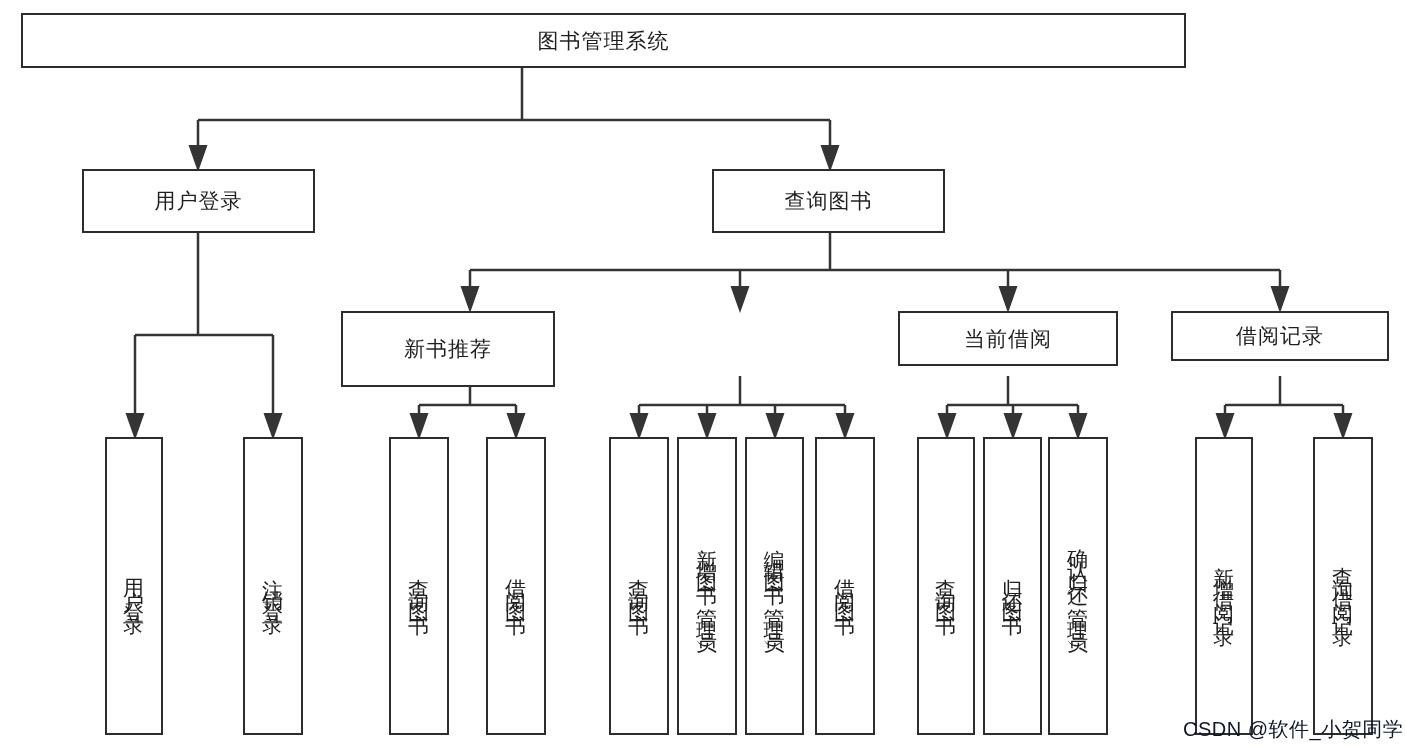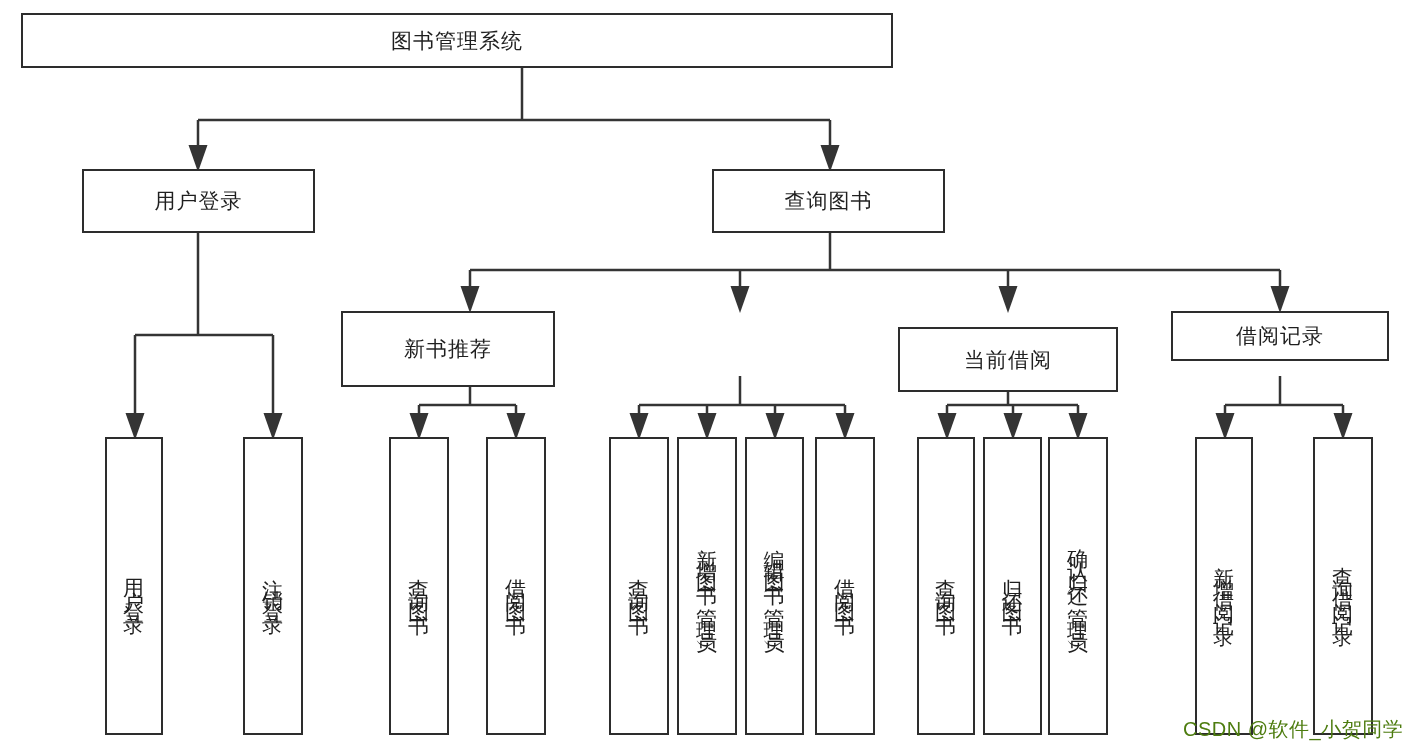--- a/index.html
+++ b/index.html
@@ -28,21 +28,21 @@
     writing-mode:vertical-rl;
     text-orientation:upright;
     letter-spacing:12px;
     line-height:1;
   }
   #watermark{
     position:absolute;
     left:1183px;top:716px;
     font-size:20px;
     letter-spacing:0.5px;
-    color:#4d7c0f;
+    color:#0f172a;
     white-space:nowrap;
     z-index:5;
   }
 </style>
 </head>
 <body>
 
 <div id="stage">
 
   <svg id="wires" viewBox="0 0 1405 747" xmlns="http://www.w3.org/2000/svg">
@@ -71,35 +71,35 @@
       <polygon points="765.5,413 784.5,413 775,440"></polygon>
       <polygon points="835.5,413 854.5,413 845,440"></polygon>
       <polygon points="937.5,413 956.5,413 947,440"></polygon>
       <polygon points="1003.5,413 1022.5,413 1013,440"></polygon>
       <polygon points="1068.5,413 1087.5,413 1078,440"></polygon>
       <polygon points="1215.5,413 1234.5,413 1225,440"></polygon>
       <polygon points="1333.5,413 1352.5,413 1343,440"></polygon>
     </g>
   </svg>
 
-  <div class="box" style="left:21px;top:13px;width:872px;height:55px">
+  <div class="box" style="left:21px;top:13px;width:1165px;height:55px">
     <span>图书管理系统</span>
   </div>
 
   <div class="box" style="left:82px;top:169px;width:233px;height:64px">
     <span>用户登录</span>
   </div>
   <div class="box" style="left:712px;top:169px;width:233px;height:64px">
     <span>查询图书</span>
   </div>
 
   <div class="box" style="left:341px;top:311px;width:214px;height:76px">
     <span>新书推荐</span>
   </div>
-  <div class="box" style="left:898px;top:327px;width:220px;height:65px">
+  <div class="box" style="left:898px;top:311px;width:220px;height:55px">
     <span>当前借阅</span>
   </div>
   <div class="box" style="left:1171px;top:311px;width:218px;height:50px">
     <span>借阅记录</span>
   </div>
 
   <div class="box v" style="left:105px;top:437px;width:58px;height:298px">
     <span>用户登录</span>
   </div>
   <div class="box v" style="left:243px;top:437px;width:60px;height:298px">

